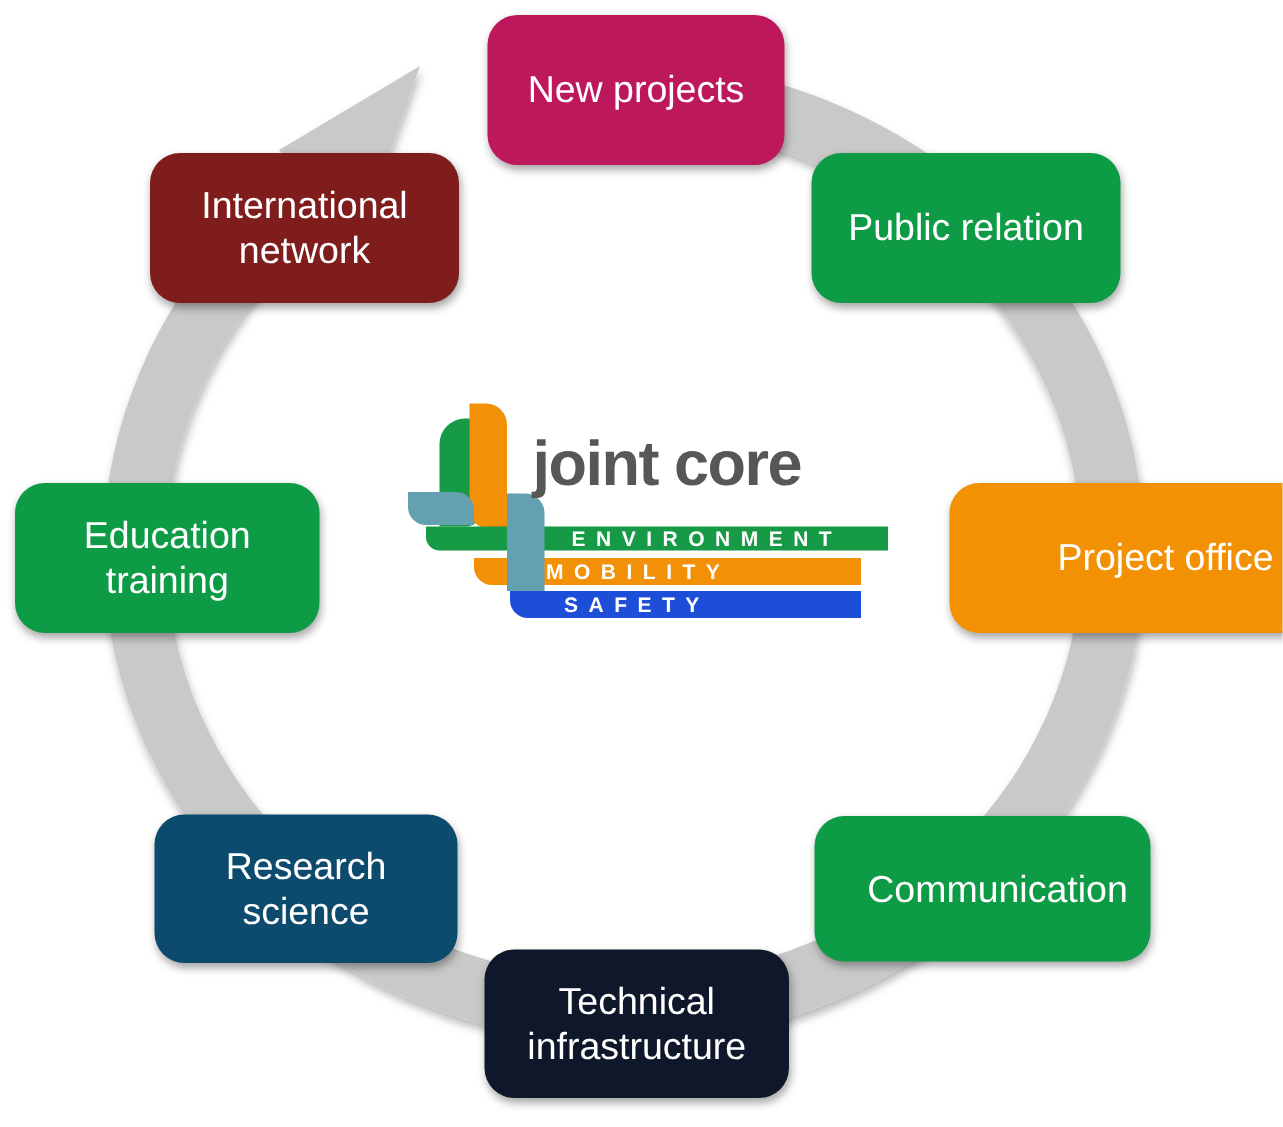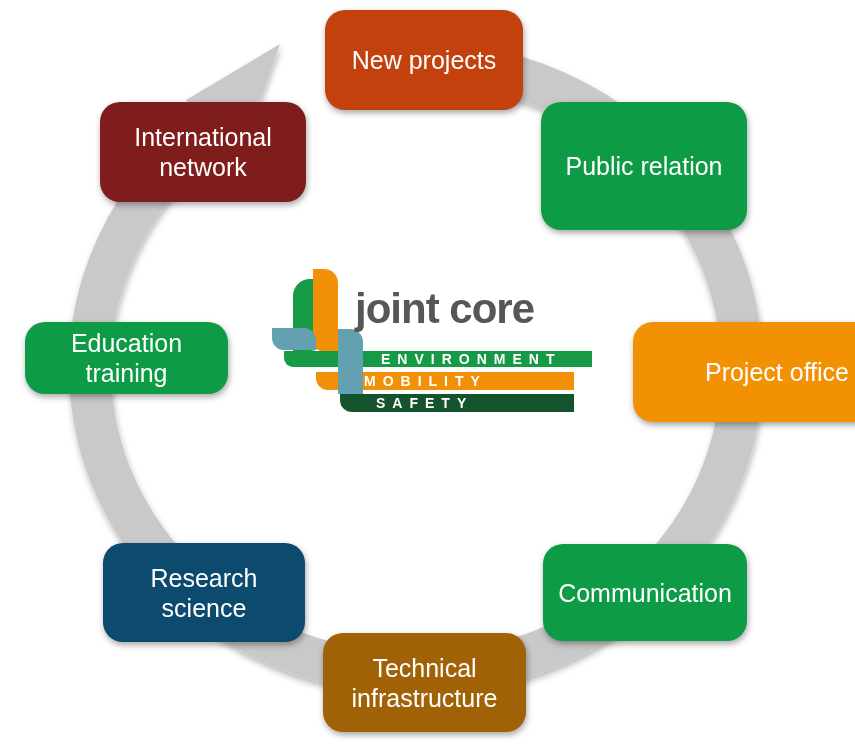--- a/index.html
+++ b/index.html
@@ -17,26 +17,26 @@
   .box{
     position:absolute;
     border-radius:20px;
     display:flex;flex-direction:column;justify-content:center;align-items:center;
     color:#ffffff;font-size:25px;line-height:30px;text-align:center;
     box-shadow:1px 3px 6px rgba(0,0,0,0.35);
   }
   .bl{display:block;}
   .bl:empty{display:none;}
   .b0{left:325px;top:10px;width:198px;height:100px;}
-  .b1{left:541px;top:102px;width:206px;height:128px;}
+  .b1{left:541px;top:102px;width:206px;height:100px;}
   .b2{left:633px;top:322px;width:200px;height:100px;padding-left:44px;}
-  .b3{left:543px;top:544px;width:204px;height:97px;}
+  .b3{left:543px;top:544px;width:204px;height:97px;padding-left:20px;}
   .b4{left:323px;top:633px;width:203px;height:99px;}
   .b5{left:103px;top:543px;width:202px;height:99px;}
-  .b6{left:10px;top:322px;width:203px;height:72px;margin-left:15px;}
+  .b6{left:10px;top:322px;width:203px;height:100px;}
   .b7{left:100px;top:102px;width:206px;height:100px;}
 
   
   .logo{position:absolute;left:272px;top:262px;width:302px;height:150px;}
   .logo .part{position:absolute;}
   .logo-title{
     left:83px;top:26px;font-size:42px;line-height:42px;font-weight:bold;
     letter-spacing:-1px;white-space:nowrap;
   }
   .leaf-green-v {left:21px;top:17px;width:29px;height:72px;border-radius:17px 0 12px 0;}
@@ -62,36 +62,36 @@
       <filter id="ringShadow" x="-10%" y="-10%" width="120%" height="120%">
         <feDropShadow dx="1" dy="4" stdDeviation="3" flood-color="#000000" flood-opacity="0.28"></feDropShadow>
       </filter>
     </defs>
     <g filter="url(#ringShadow)">
       <path d="M 444.4 63.2 A 326 306 0 1 1 202.1 137.1" fill="none" stroke-width="42" stroke="#c9c9c9"></path>
       <polygon points="186,100 238,164 280,44" fill="#c9c9c9"></polygon>
     </g>
   </svg>
 
-  <div class="box b0" style="background-color: #c2410c;">
+  <div class="box b0" style="background-color: #be185d;">
     <span class="bl">New projects</span>
   </div>
   <div class="box b1" style="background-color: rgb(14, 155, 69);">
     <span class="bl">Public relation</span>
 
   </div>
   <div class="box b2" style="background-color: rgb(243, 145, 5);">
     <span class="bl">Project office</span>
 
   </div>
   <div class="box b3" style="background-color: rgb(14, 155, 69);">
     <span class="bl">Communication</span>
 
   </div>
-  <div class="box b4" style="background-color: #a16207;">
+  <div class="box b4" style="background-color: #0f172a;">
     <span class="bl">Technical</span>
     <span class="bl">infrastructure</span>
   </div>
   <div class="box b5" style="background-color: #0c4a6e;">
     <span class="bl">Research</span>
     <span class="bl">science</span>
   </div>
   <div class="box b6" style="background-color: rgb(14, 155, 69);">
     <span class="bl">Education</span>
     <span class="bl">training</span>
@@ -106,20 +106,20 @@
     <div class="part leaf-orange-v" style="background-color: rgb(242, 145, 8);"></div>
     <div class="part leaf-teal-h" style="background-color: rgb(99, 160, 176);"></div>
 
     <div class="bar bar-env" style="background-color: rgb(22, 154, 69);">
       <span class="bt">ENVIRONMENT</span>
     </div>
     <div class="bar bar-mob" style="background-color: rgb(242, 145, 8);">
       <span class="bt">MOBILITY</span>
     </div>
     <div class="part leaf-teal-v" style="background-color: rgb(99, 160, 176);"></div>
-    <div class="bar bar-saf" style="background-color: #14532d; align-items: center;">
+    <div class="bar bar-saf" style="background-color: #1d4ed8; align-items: center;">
       <span class="bt">SAFETY</span>
     </div>
 
     <div class="part logo-title" style="color: rgb(87, 87, 86);">joint core</div>
   </div>
 
 </div>
 
 </body></html>

